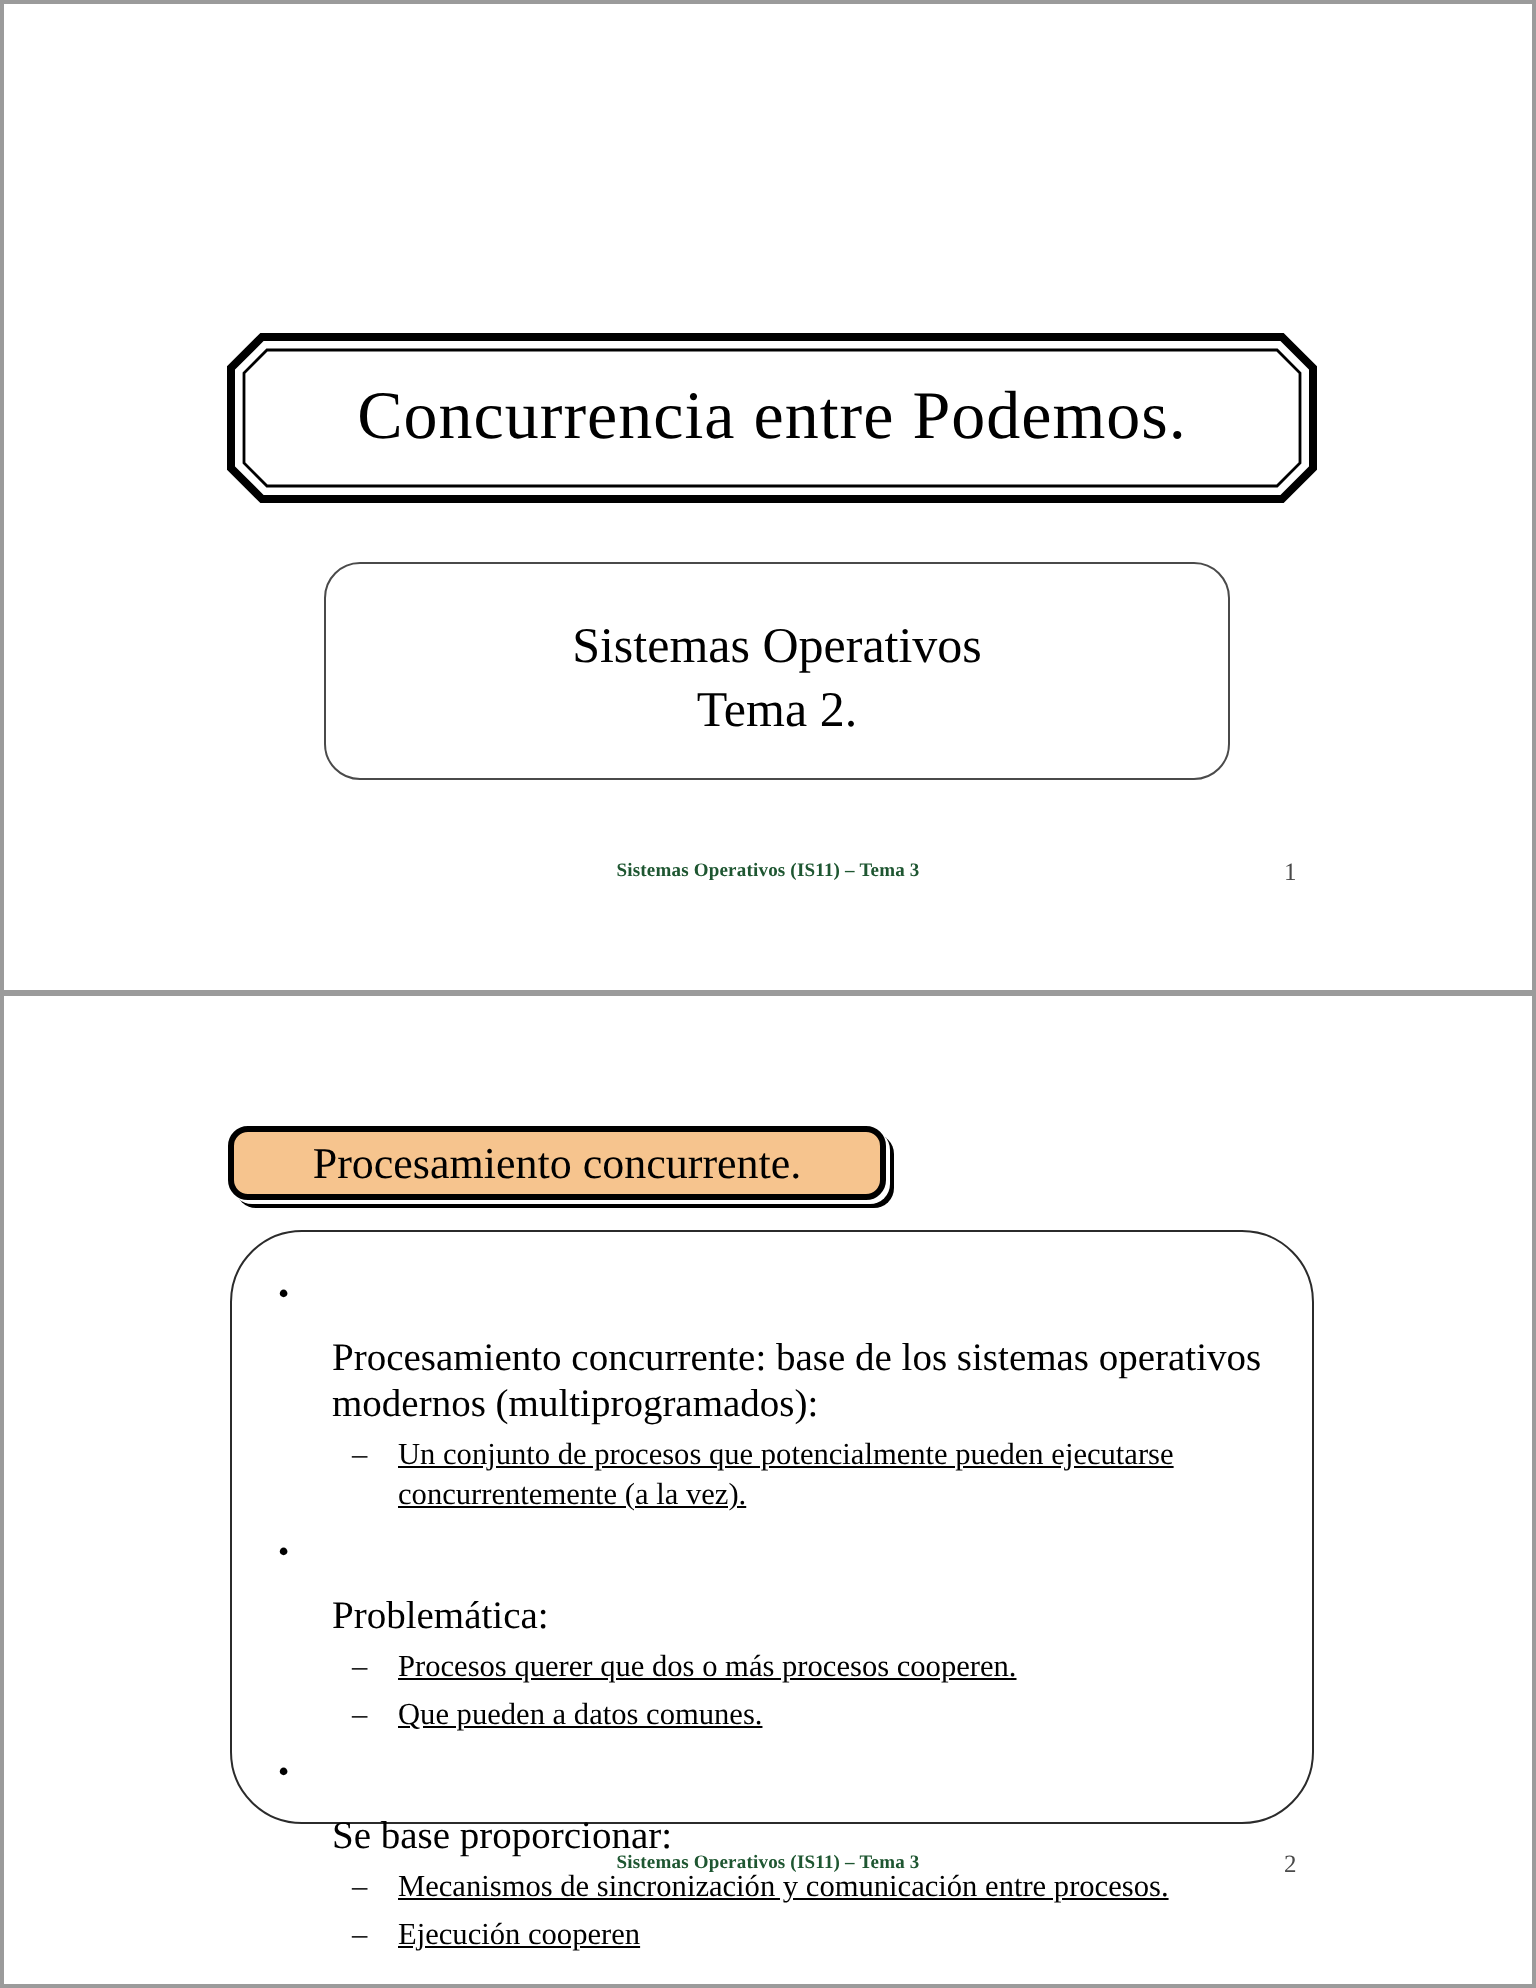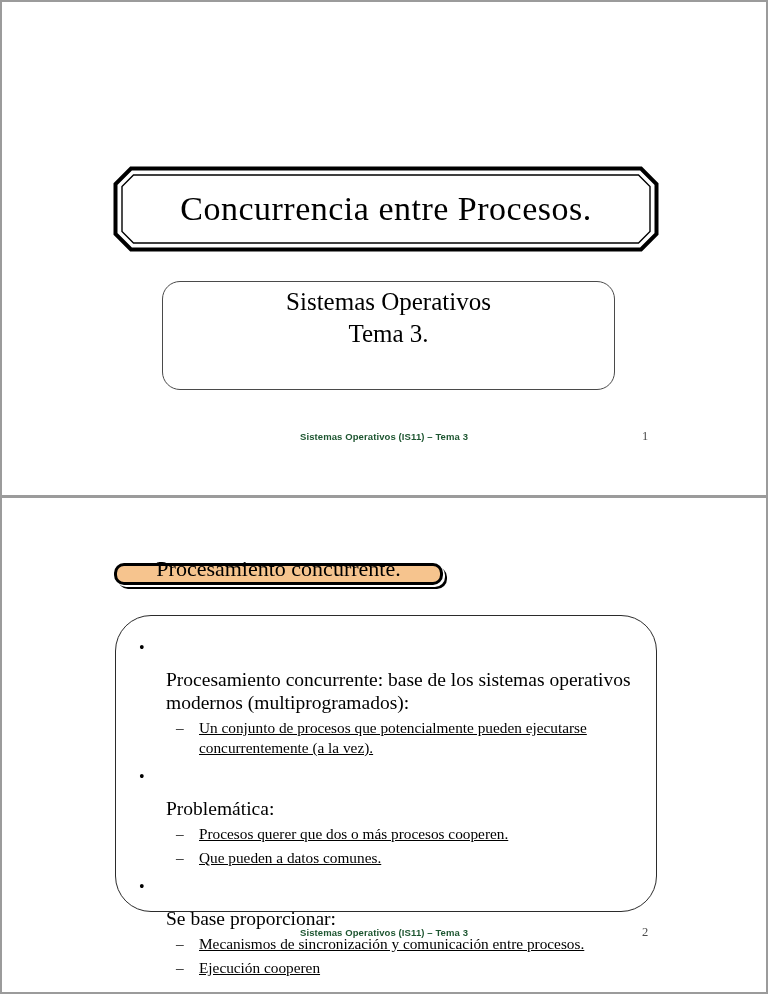--- a/index.html
+++ b/index.html
@@ -10,31 +10,31 @@
 
   
   .title-plaque{position:absolute;left:111px;top:164px;width:546px;height:86px;}
   .title-plaque svg{position:absolute;left:0;top:0;}
   .title-plaque .plaque-text{position:absolute;left:0;top:0;right:0;bottom:0;
       display:flex;align-items:center;justify-content:center;
       font-size:34px;letter-spacing:.5px;}
 
   .subtitle-box{position:absolute;left:160px;top:279px;width:453px;height:109px;
       box-sizing:border-box;border:1.4px solid #4a4a4a;border-radius:18px;
-      text-align:center;padding-top:4px;font-size:25px;line-height:32px;}
+      text-align:center;padding-top:26px;font-size:25px;line-height:32px;}
 
   .slide-footer-text{position:absolute;left:0;right:0;top:429px;text-align:center;
-      font-family:Liberation Sans, sans-serif;font-weight:bold;font-size:9.5px;
+      font-family:Liberation Serif, serif;font-weight:bold;font-size:9.5px;
       color:#1e5631;letter-spacing:.1px;}
   .slide-page-number{position:absolute;left:640px;top:427px;font-size:12.5px;color:#4a4a4a;}
 
   
-  .header-plaque{position:absolute;left:112px;top:65px;width:329px;height:22px;
+  .header-plaque{position:absolute;left:112px;top:65px;width:329px;height:37px;
       box-sizing:border-box;background:#f6c48e;border:3px solid #000;border-radius:10px;
-      display:flex;align-items:flex-end;justify-content:center;
+      display:flex;align-items:center;justify-content:center;
       font-size:22px;box-shadow:2px 2px 0 #fff,4px 4px 0 #000;}
 
   .content-box{position:absolute;left:113px;top:117px;width:542px;height:297px;
       box-sizing:border-box;border:1.6px solid #2b2b2b;border-radius:36px;
       padding:13px 12px 0 16px;}
 
   .b1{display:flex;font-size:19.5px;line-height:23px;margin-top:7px;}
   .b1 .marker{flex:0 0 27px;padding-left:7px;font-size:16px;line-height:23px;}
   .b1 .b1-text{flex:1;margin-top:32px;}
   .b2{display:flex;font-size:15.3px;line-height:20px;margin:4px 0 0 44px;}
@@ -45,26 +45,26 @@
 </head>
 <body>
 
 <div class="page">
 
   <div class="title-plaque">
     <svg width="546" height="86" viewBox="0 0 546 86">
       <path d="M18 2.5 H528 L543.5 18 V68 L528 83.5 H18 L2.5 68 V18 Z" fill="#ffffff" stroke="#000000" stroke-width="4"></path>
       <path d="M20.5 9 H525.5 L537 20.5 V65.5 L525.5 77 H20.5 L9 65.5 V20.5 Z" fill="none" stroke="#000000" stroke-width="1.4"></path>
     </svg>
-    <div class="plaque-text">Concurrencia entre Procesos.</div>
+    <div class="plaque-text">Concurrencia entre Podemos.</div>
   </div>
 
   <div class="subtitle-box">
     <div>Sistemas Operativos</div>
-    <div>Tema 3.</div>
+    <div>Tema 2.</div>
   </div>
 
   <div class="slide-footer-text">Sistemas Operativos (IS11) – Tema 3</div>
   <div class="slide-page-number">1</div>
 </div>
 
 <div class="page second">
 
   <div class="header-plaque">
     <span>Procesamiento concurrente.</span>

